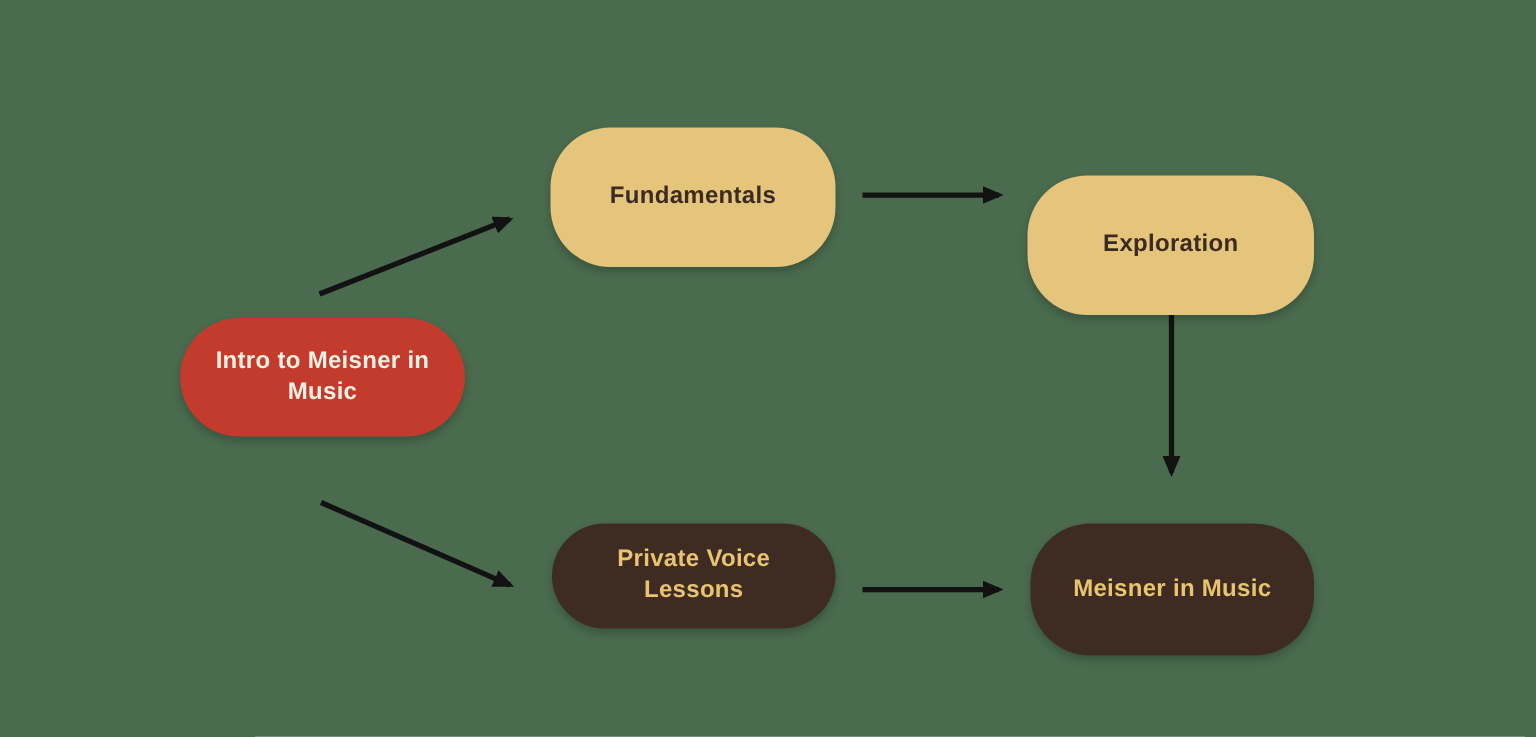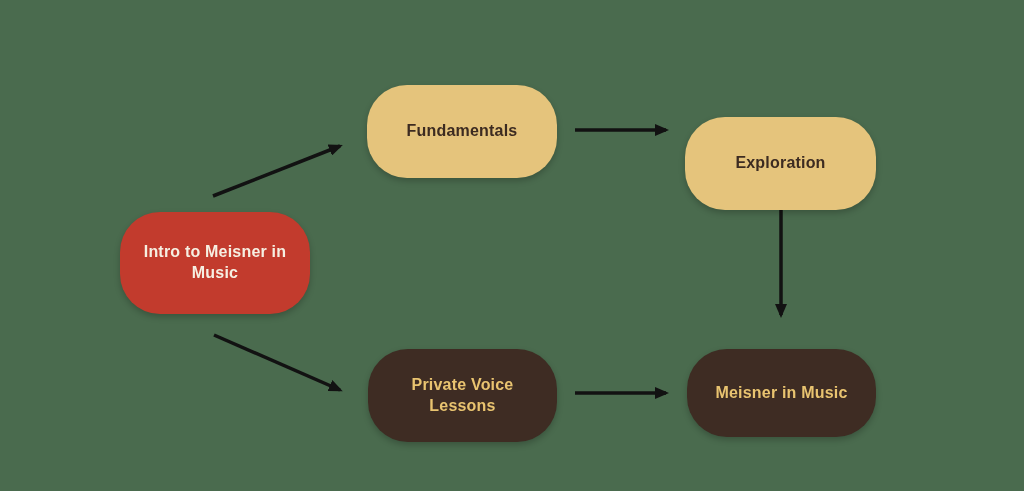--- a/index.html
+++ b/index.html
@@ -21,24 +21,24 @@
     justify-content: center;
     text-align: center;
     font-weight: 700;
     font-size: 16px;
     line-height: 1.3;
     padding: 0 18px;
     box-sizing: border-box;
     box-shadow: 0 3px 6px rgba(0,0,0,0.22);
     letter-spacing: 0.2px;
   }
-  .node-intro       { left: 120px; top: 212px; width: 190px; height: 102px; }
+  .node-intro       { left: 120px; top: 212px; width: 190px; height: 79px; }
   .node-fundamentals{ left: 367px; top:  85px; width: 190px; height: 93px; }
   .node-exploration { left: 685px; top:  85px; width: 191px; height: 93px; margin-top: 32px; }
-  .node-private     { left: 368px; top: 349px; width: 189px; height: 93px; }
+  .node-private     { left: 368px; top: 349px; width: 189px; height: 70px; }
   .node-meisner     { left: 687px; top: 349px; width: 189px; height: 88px; }
   .arrow-layer {
     position: absolute;
     inset: 0;
     pointer-events: none;
   }
   .arrow-line {
     stroke-width: 3.5px;
     fill: none;
   }

